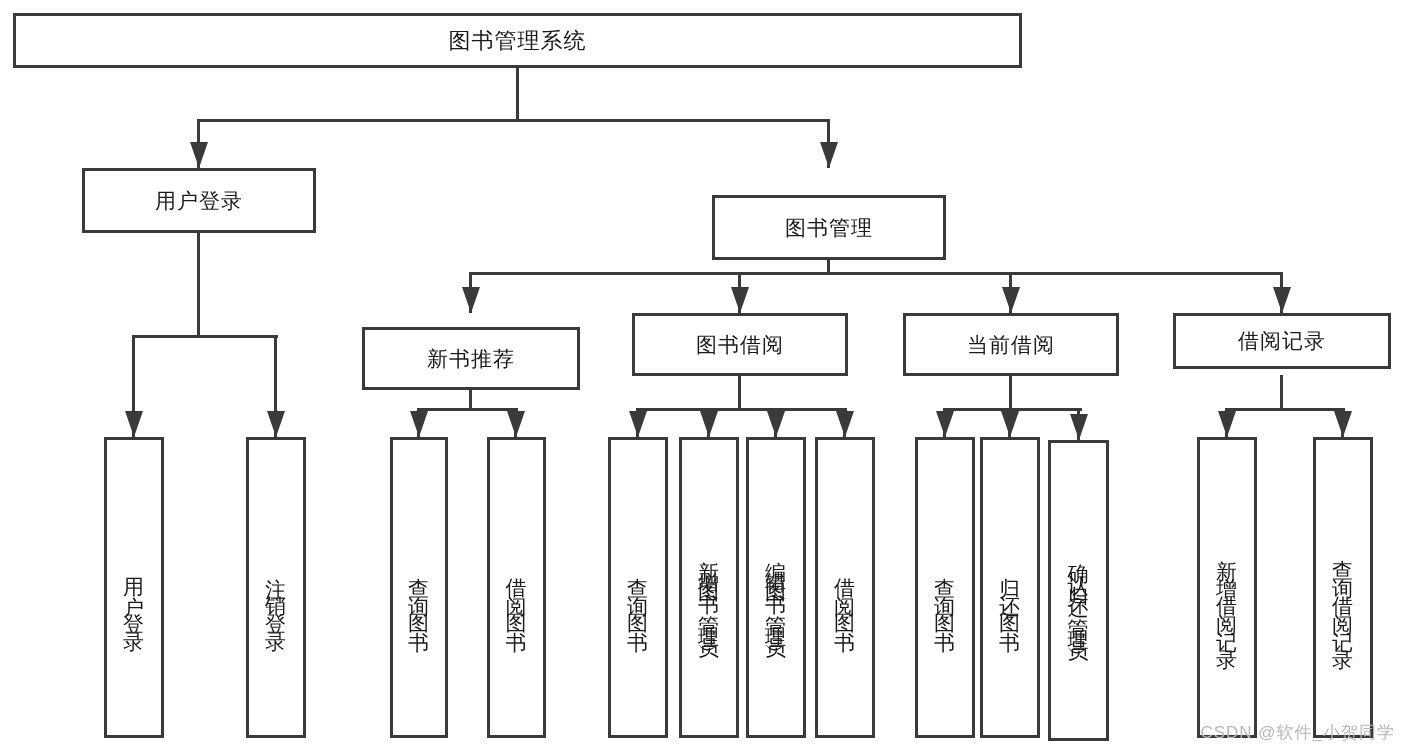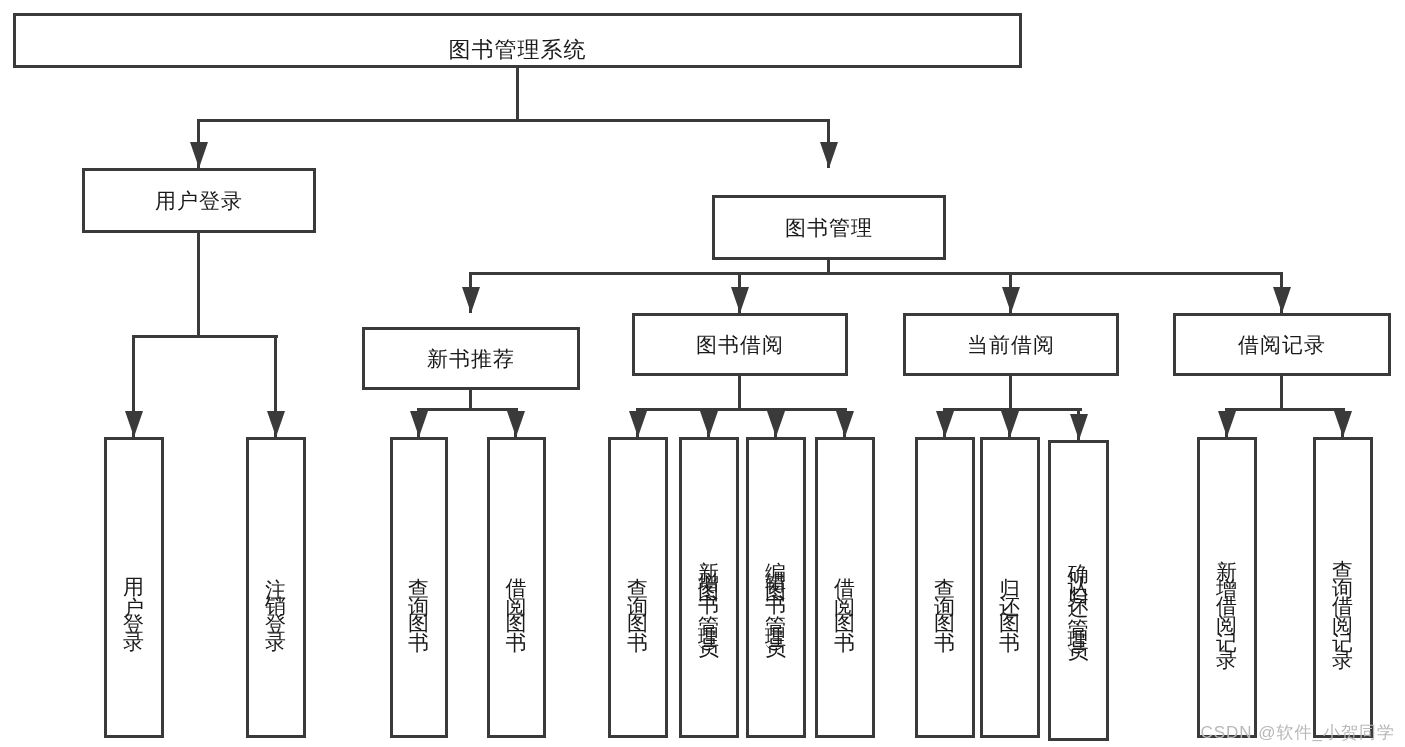--- a/index.html
+++ b/index.html
@@ -7,21 +7,21 @@
   .stage{
     position:relative;width:1405px;height:747px;background:#ffffff;overflow:hidden;
     font-family:"Liberation Sans","DejaVu Sans",sans-serif;color:#1a1a1a;
   }
   
   .hbox{
     position:absolute;border:3px solid #3a3a3a;background:#ffffff;
     display:flex;align-items:center;justify-content:center;
     font-size:21px;letter-spacing:1px;color:#1a1a1a;
   }
-  .hbox.title{font-size:22px;align-items:flex-end;}
+  .hbox.title{font-size:22px;}
   .vbox{
     position:absolute;border:3px solid #3a3a3a;background:#ffffff;
     display:flex;align-items:center;justify-content:center;
     font-size:21px;color:#1a1a1a;
   }
   .vbox .vtext{
     writing-mode:vertical-rl;text-orientation:mixed;
     letter-spacing:18px;padding-top:18px;line-height:1;
   }
   .vbox.dense .vtext{letter-spacing:11px;padding-top:11px;}
@@ -98,21 +98,21 @@
 
   <div class="hbox" style="left:362px;top:327px;width:218px;height:63px;align-items:center;">
     <span>新书推荐</span>
   </div>
   <div class="hbox" style="left:903px;top:313px;width:216px;height:63px;">
     <span>当前借阅</span>
   </div>
   <div class="hbox" style="left:632px;top:313px;width:216px;height:63px;">
     <span>图书借阅</span>
   </div>
-  <div class="hbox" style="left:1173px;top:313px;width:218px;height:63px;">
+  <div class="hbox" style="left:1173px;top:313px;width:218px;height:56px;">
     <span>借阅记录</span>
   </div>
 
   <div class="vbox" style="left:104px;top:437px;width:60px;height:301px;">
     <span class="vtext">用户登录</span>
   </div>
   <div class="vbox" style="left:246px;top:437px;width:60px;height:301px;">
     <span class="vtext">注销登录</span>
   </div>
 

